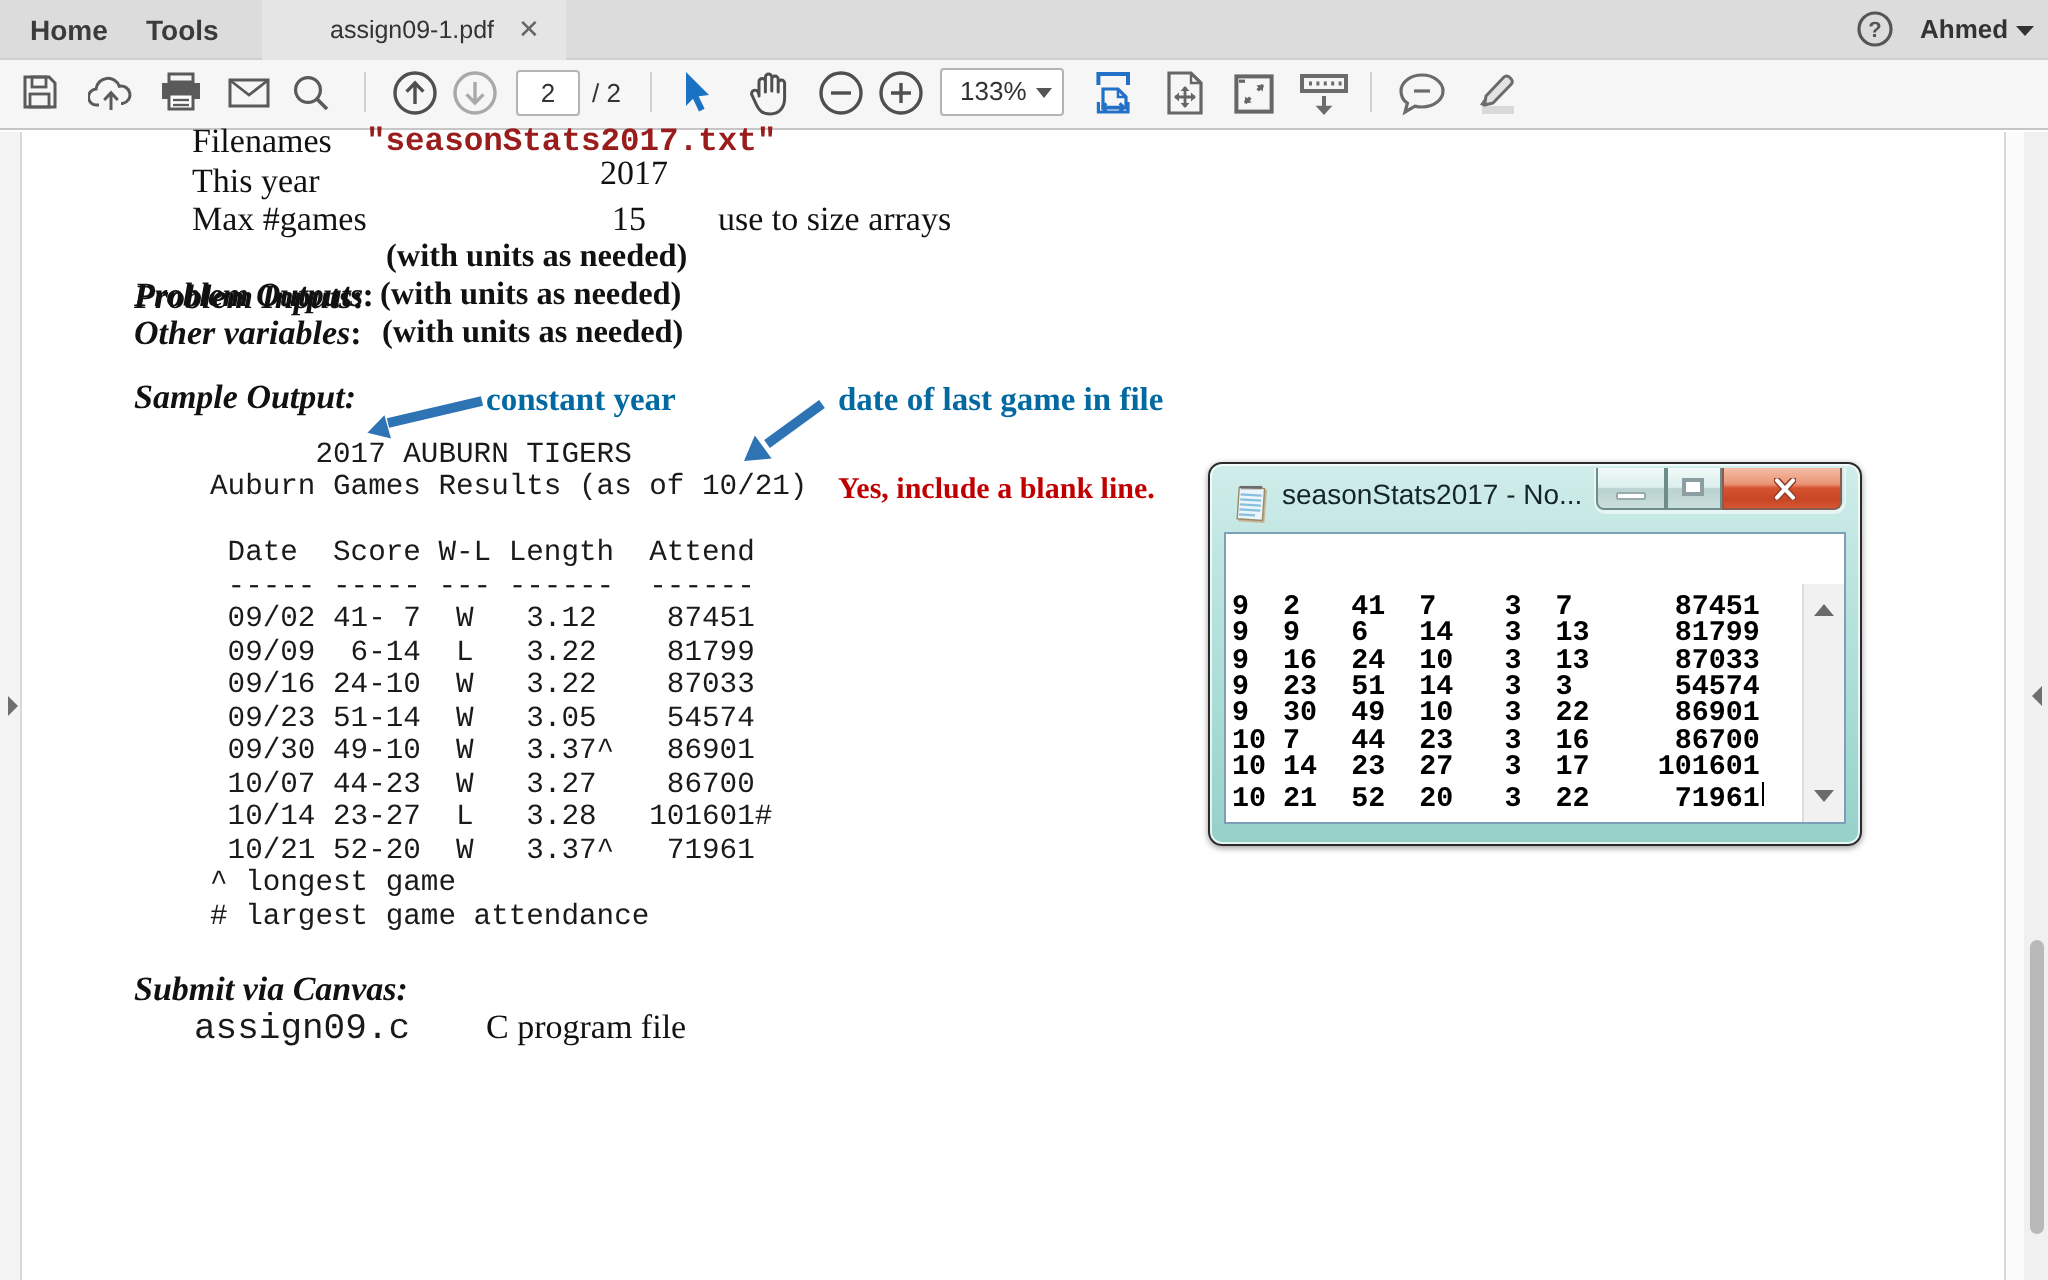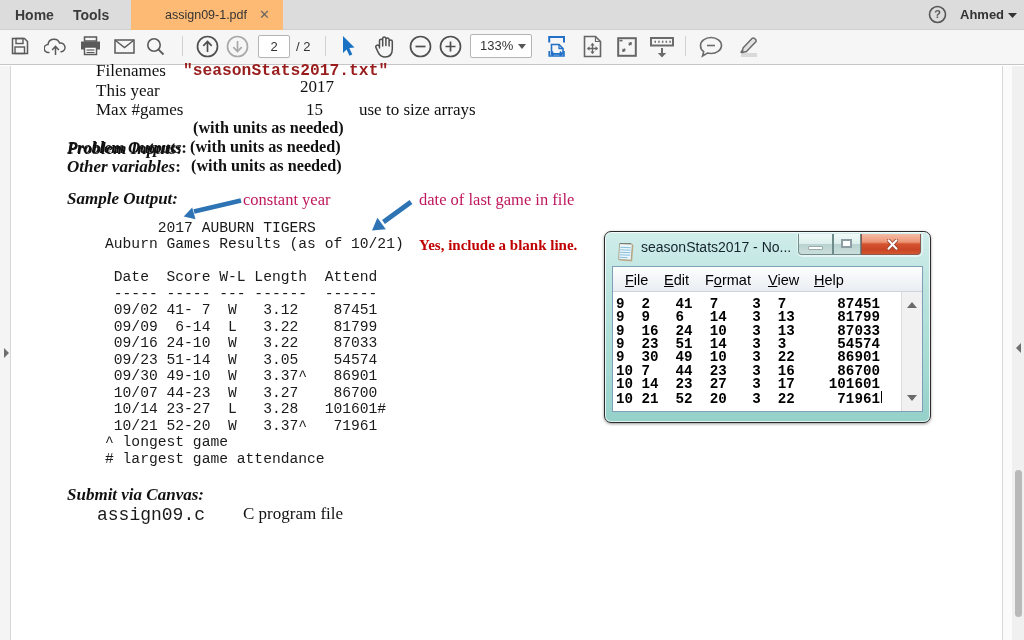--- a/index.html
+++ b/index.html
@@ -2,35 +2,35 @@
 <html><head>
 <meta charset="utf-8">
 <style>
   * { margin:0; padding:0; box-sizing:border-box; }
   html,body { width:1024px; height:640px; overflow:hidden; }
   body { font-family:"Liberation Sans",sans-serif; position:relative; background:#fff; }
   .abs { position:absolute; }
   
   #tabbar { left:0; top:0; width:1024px; height:30px; background:#dcdcdc; border-bottom:1px solid #cfcfcf; }
   .tabbtn { position:absolute; top:0; height:30px; line-height:30px; color:#3b3b3b; font-size:14px; font-weight:bold; }
-  #doctab { position:absolute; left:131px; top:0; width:152px; height:31px; background:#fdba74; }
+  #doctab { position:absolute; left:131px; top:0; width:152px; height:31px; background:#e5e5e5; }
   #doctab span.t { position:absolute; left:34px; top:0; line-height:30px; font-size:12.5px; color:#333; }
   #doctab span.x { position:absolute; left:128px; top:0; line-height:29px; font-size:13px; color:#666; }
   
   #toolbar { left:0; top:30px; width:1024px; height:35px; background:#f6f6f6; border-bottom:1px solid #c6c6c6; }
   .sep { position:absolute; top:36px; width:1px; height:20px; background:#d2d2d2; }
   .tbox { position:absolute; background:#fff; border:1px solid #b4b4b4; border-radius:2px; }
   
   #page { left:0; top:66px; width:1024px; height:574px; background:#fff; }
   #leftstrip { left:0; top:66px; width:11px; height:574px; background:#f4f4f4; border-right:1px solid #d8d8d8; }
   .ser { position:absolute; font-family:"Liberation Serif",serif; font-size:17px; color:#111; white-space:pre; }
   .bi { font-weight:bold; font-style:italic; }
   .b { font-weight:bold; }
   .mono { position:absolute; font-family:"Liberation Mono",monospace; color:#1a1a1a; white-space:pre; }
-  .blue { color:#be185d; font-weight:normal; font-family:"Liberation Serif",serif; }
+  .blue { color:#0369a1; font-weight:bold; font-family:"Liberation Serif",serif; }
   .red { color:#c00000; font-weight:bold; font-family:"Liberation Serif",serif; }
   
   #rgutter { left:1002px; top:66px; width:10px; height:574px; background:#fbfbfb; border-left:1px solid #d8d8d8; }
   #rtrack { left:1012px; top:66px; width:12px; height:574px; background:#f0f0f0; }
   #rthumb { left:1015px; top:470px; width:7px; height:147px; background:#b9b9b9; border-radius:4px; }
   
   #np { left:604px; top:231px; width:327px; height:192px; border-radius:7px;
         background:linear-gradient(180deg,#d0edea 0%,#bce4df 30%,#a8dcd5 65%,#95d1c9 100%);
         border:1px solid #2b2b2b; box-shadow:0 1px 3px rgba(0,0,0,.4), inset 0 0 0 1px rgba(255,255,255,.75); }
   #npclient { position:absolute; left:7px; top:34px; width:311px; height:146px; background:#fff; border:1px solid #7e9db6; }
@@ -244,27 +244,20 @@
       <div class="abs" style="left:7px;top:5px;width:11px;height:9px;border:2px solid #8c9ea3;background:#fff;"></div>
     </div>
     <div class="abs" style="left:63px;top:0;width:60px;height:21px;border:1px solid #8a5b50;border-top:none;border-radius:0 0 4px 0;background:linear-gradient(180deg,#f4bda6 0%,#ec9576 40%,#d55430 50%,#c84526 78%,#d3572f 100%);">
       <svg class="abs" style="left:25px;top:5px;" width="11" height="11" viewBox="0 0 11 11">
           <path d="M1.5 1.2 L9.5 9.8 M9.5 1.2 L1.5 9.8" stroke="#93402a" stroke-width="3.6" stroke-linecap="round"></path>
           <path d="M1.5 1.2 L9.5 9.8 M9.5 1.2 L1.5 9.8" stroke="#fff" stroke-width="2" stroke-linecap="round"></path>
         </svg>
     </div>
   </div>
   <div id="npclient">
-    <div id="npmenu">
-      <span style="left:12px;"><span class="u">F</span>ile</span>
-      <span style="left:51px;"><span class="u">E</span>dit</span>
-      <span style="left:92px;">F<span class="u">o</span>rmat</span>
-      <span style="left:155px;"><span class="u">V</span>iew</span>
-      <span style="left:201px;"><span class="u">H</span>elp</span>
-    </div>
     <div id="nptext">9  2   41  7    3  7      87451
 9  9   6   14   3  13     81799
 9  16  24  10   3  13     87033
 9  23  51  14   3  3      54574
 9  30  49  10   3  22     86901
 10 7   44  23   3  16     86700
 10 14  23  27   3  17    101601
 10 21  52  20   3  22     71961<span style="display:inline-block;width:0;border-right:1.5px solid #000;height:12px;margin-left:1px;"></span></div>
     <div id="npsb">
       <div class="npsbarrow" style="top:10px;border-bottom:6px solid #6a6a6a;"></div>

